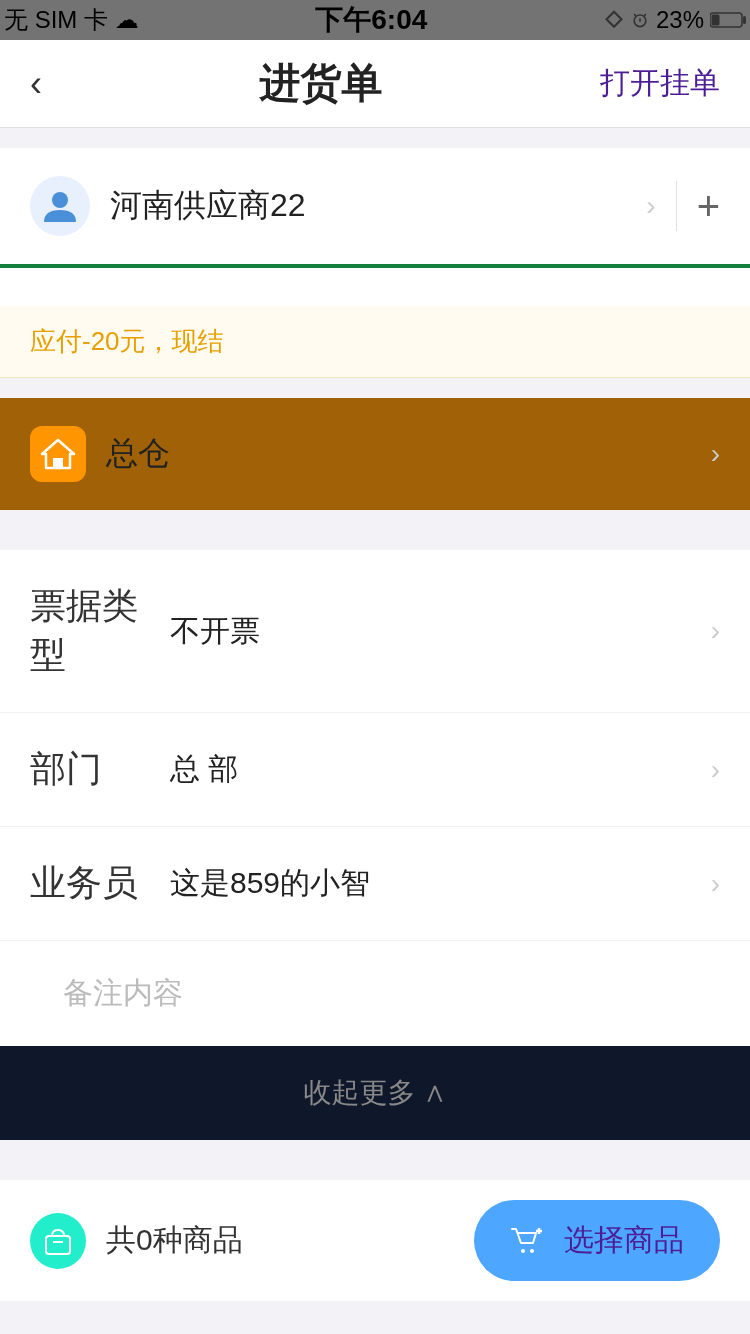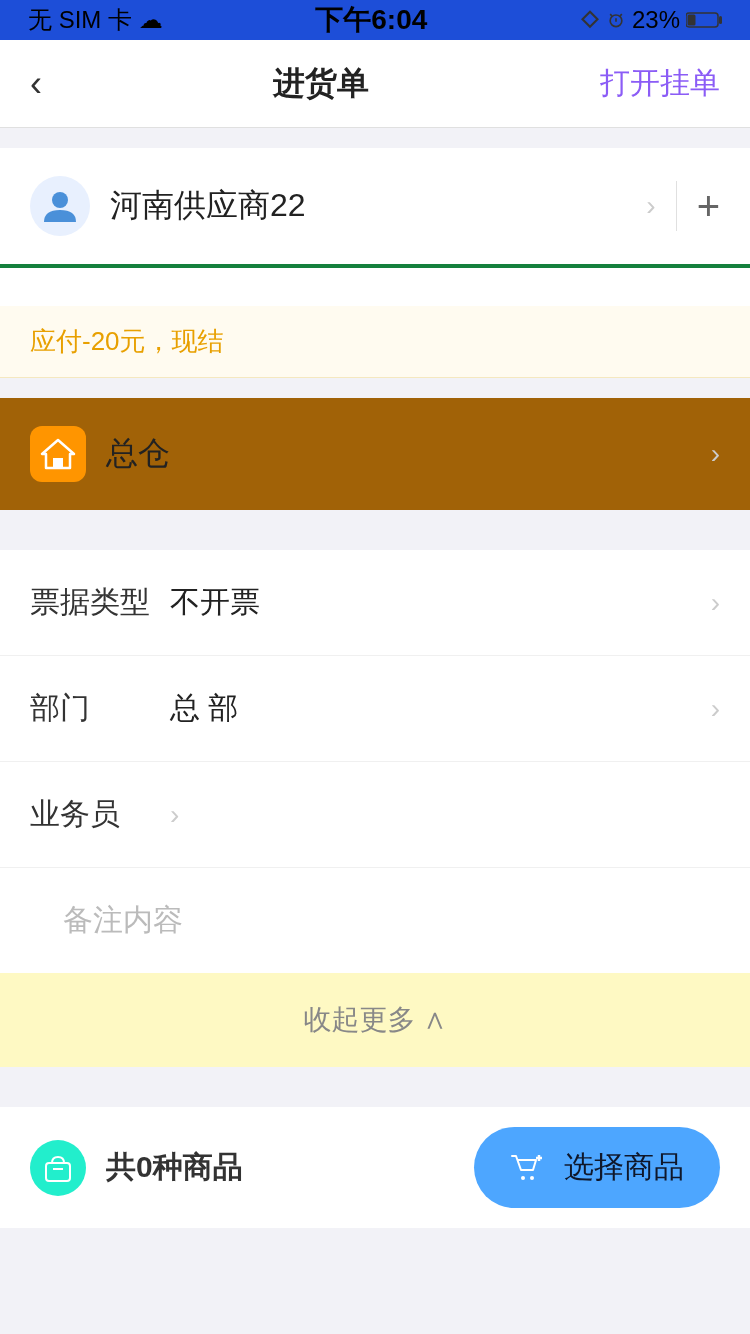--- a/index.html
+++ b/index.html
@@ -9,25 +9,25 @@
       width: 750px;
       min-height: 1334px;
       font-family: -apple-system, "PingFang SC", "Helvetica Neue", sans-serif;
       background: #f2f2f7;
       font-size: 32px;
     }
 
     
     .status-bar {
       height: 40px;
-      background: #1d4ed8;
+      background: #737373;
       display: flex;
       align-items: center;
       justify-content: space-between;
-      padding: 0 28px;
+      padding: 0 4px;
       font-size: 24px;
       font-weight: 500;
     }
     .status-left { display: flex; align-items: center; gap: 8px; }
     .status-center { font-size: 28px; font-weight: 600; }
     .status-right { display: flex; align-items: center; gap: 6px; font-size: 24px; }
 
     
     .nav-bar {
       height: 88px;
@@ -37,27 +37,27 @@
       justify-content: space-between;
       padding: 0 30px;
       border-bottom: 1px solid #e0e0e0;
     }
     .nav-back {
       font-size: 36px;
       color: #333;
       cursor: pointer;
     }
     .nav-title {
-      font-size: 32px;
+      font-size: 41px;
       font-weight: 600;
       color: #222;
     }
     .nav-action {
       font-size: 30px;
-      color: #8b5cf6;
+      color: #4c1d95;
       cursor: pointer;
     }
 
     
     .section-gap {
       height: 20px;
       background: #f2f2f7;
     }
 
     
@@ -155,40 +155,40 @@
       display: flex;
       align-items: center;
       padding: 32px 30px;
       border-bottom: 1px solid #f0f0f0;
       min-height: 96px;
     }
     .form-row:last-child {
       border-bottom: none;
     }
     .form-label {
-      font-size: 30px;
+      font-size: 36px;
       color: #333;
       width: 140px;
       flex-shrink: 0;
     }
     .form-value {
       flex: 1;
       font-size: 30px;
       color: #222;
     }
     .form-placeholder {
       flex: 1;
       font-size: 30px;
       color: #bbb;
       margin-left: 33px;
     }
 
     
     .collapse-row {
-      background: #fef9c3;
+      background: #0f172a;
       text-align: center;
       padding: 28px 30px;
       font-size: 28px;
       color: #888;
       cursor: pointer;
     }
 
     
     .bottom-bar {
       background: #fff;
@@ -206,25 +206,24 @@
       display: flex;
       align-items: center;
       justify-content: center;
       margin-right: 20px;
       flex-shrink: 0;
     }
     .product-count {
       flex: 1;
       font-size: 30px;
       color: #333;
-      font-weight: bold;
     }
     .select-btn {
       background: #4da6ff;
-      color: #0f172a;
+      color: #4c1d95;
       font-size: 30px;
       padding: 20px 36px;
       border-radius: 50px;
       display: flex;
       align-items: center;
       gap: 22px;
       cursor: pointer;
       border: none;
     }
 
@@ -315,20 +314,21 @@
   </div>
 
   <div class="form-row">
     <span class="form-label">部门</span>
     <span class="form-value">总 部</span>
     <span class="chevron">›</span>
   </div>
 
   <div class="form-row">
     <span class="form-label">业务员</span>
+    <span class="form-value">这是859的小智</span>
     <span class="chevron">›</span>
   </div>
 
   <div class="form-row">
     <span class="form-placeholder">备注内容</span>
   </div>
 
 </div>
 
 <div class="collapse-row">收起更多 ∧</div>

